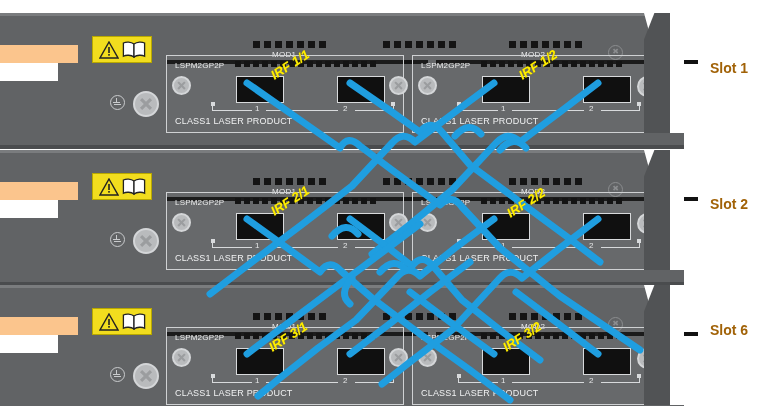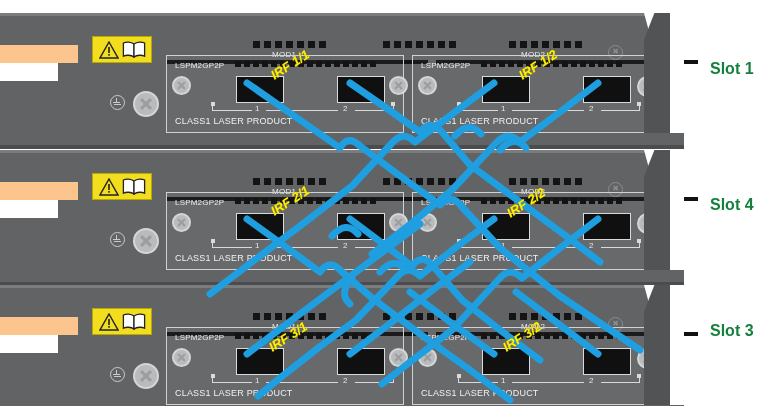--- a/index.html
+++ b/index.html
@@ -47,21 +47,21 @@
   .port{position:absolute;width:46px;height:25px;background:#101010;border:1px solid #d8dadc;}
   .portnum{position:absolute;color:#e6e7e8;font-size:8px;}
   .portline{position:absolute;height:1px;background:#d8dadc;}
   .porttick{position:absolute;width:4px;height:4px;background:#d8dadc;}
   .portvert{position:absolute;width:1px;background:#d8dadc;}
   .class1{position:absolute;color:#f0f1f2;font-size:9px;letter-spacing:.2px;white-space:nowrap;}
   .smallx{position:absolute;width:13px;height:13px;border-radius:50%;border:1px solid #8b8d8f;
           color:#8b8d8f;font-size:8px;line-height:11px;text-align:center;}
 
   
-  .slotlabel{position:absolute;color:#15803d;font-size:16px;font-weight:bold;
+  .slotlabel{position:absolute;color:#a16207;font-size:14px;font-weight:bold;
              font-family:"Liberation Sans",sans-serif;}
 
   
   #cables{position:absolute;left:0;top:0;width:768px;height:406px;pointer-events:none;}
 
   .irflabel{position:absolute;color:#ffee00;font-size:13px;font-weight:bold;
             font-style:italic;white-space:nowrap;
             text-shadow:0 0 1px #9a8c00;}
 </style>
 </head>
@@ -518,16 +518,16 @@
   <div class="irflabel" style="left:268px;top:70px;transform:rotate(-33deg);transform-origin:left top;">IRF 1/1</div>
   <div class="irflabel" style="left:516px;top:70px;transform:rotate(-33deg);transform-origin:left top;">IRF 1/2</div>
 
   <div class="irflabel" style="left:268px;top:206px;transform:rotate(-33deg);transform-origin:left top;">IRF 2/1</div>
   <div class="irflabel" style="left:504px;top:208px;transform:rotate(-33deg);transform-origin:left top;">IRF 2/2</div>
 
   <div class="irflabel" style="left:266px;top:342px;transform:rotate(-33deg);transform-origin:left top;">IRF 3/1</div>
   <div class="irflabel" style="left:500px;top:342px;transform:rotate(-33deg);transform-origin:left top;">IRF 3/2</div>
 
   <div class="slotlabel" style="left:710px;top:60px;">Slot 1</div>
-  <div class="slotlabel" style="left:710px;top:196px;">Slot 4</div>
-  <div class="slotlabel" style="left:710px;top:322px;">Slot 3</div>
+  <div class="slotlabel" style="left:710px;top:196px;">Slot 2</div>
+  <div class="slotlabel" style="left:710px;top:322px;">Slot 6</div>
 
 </div>
 
 </body></html>

